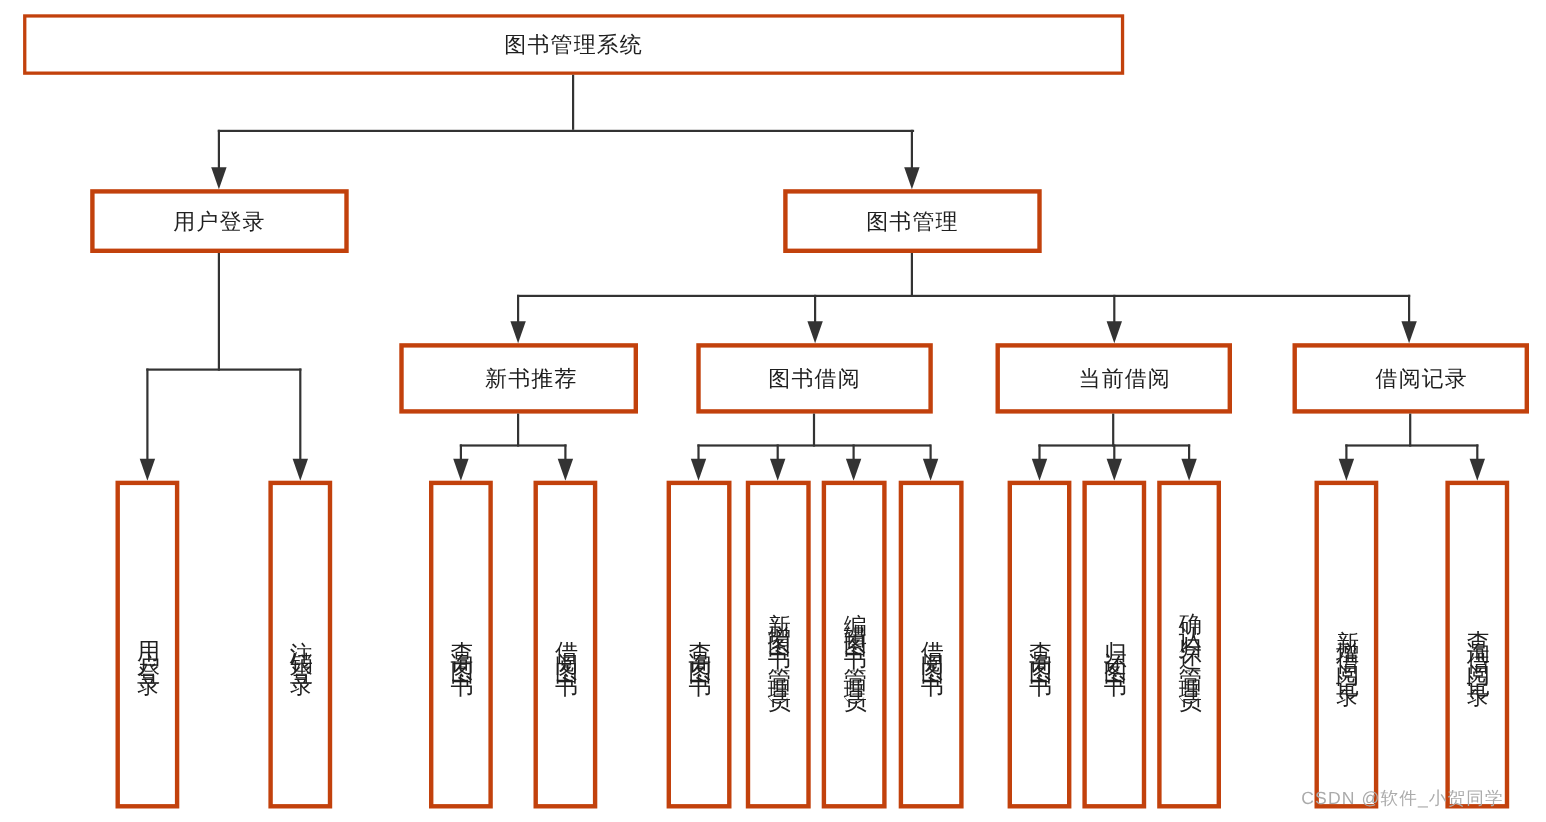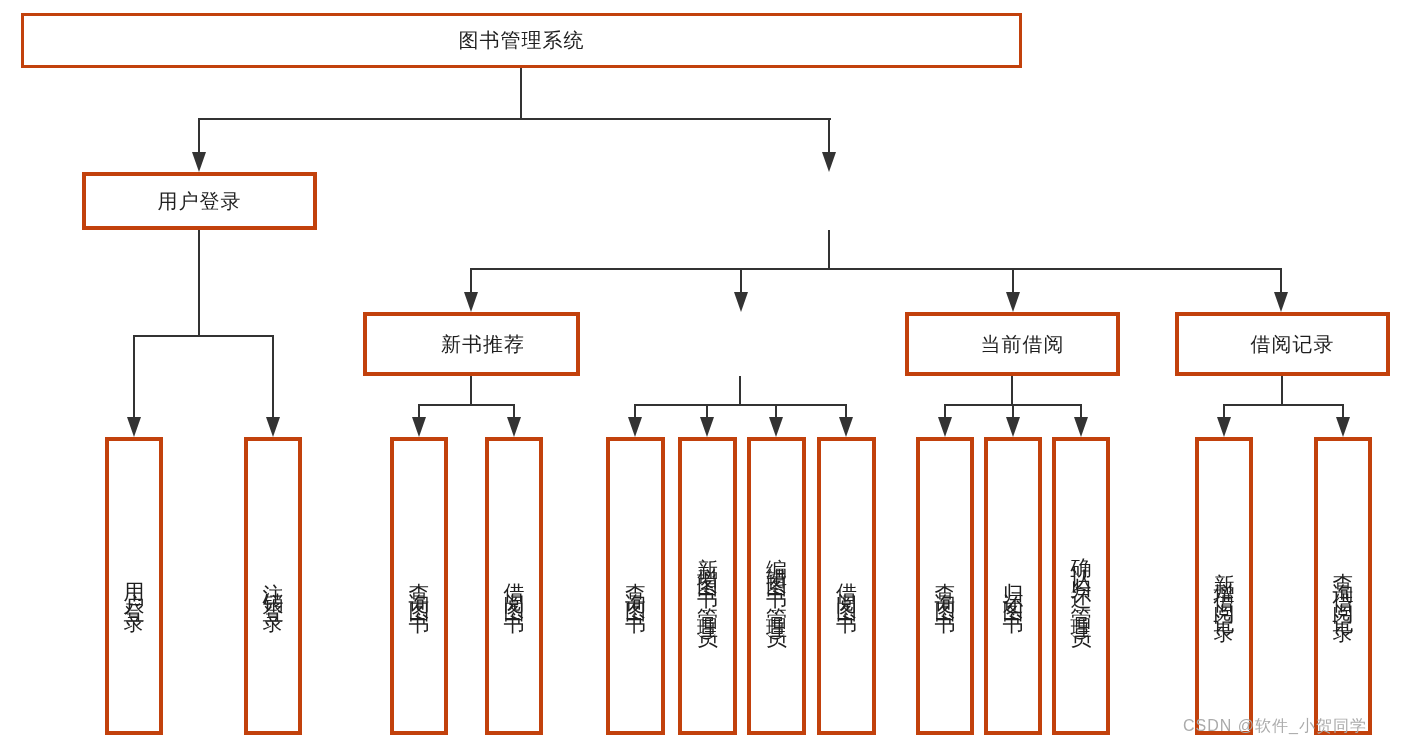--- a/index.html
+++ b/index.html
@@ -41,40 +41,42 @@
   <div class="box root-box" style="left:21px; top:13px; width:1001px; height:55px;">图书管理系统</div>
 
   <div class="vline" style="left:520px; top:68px; height:50px;"></div>
   <div class="hline" style="left:198px; top:118px; width:633px;"></div>
   <div class="vline" style="left:198px; top:118px; height:36px;"></div>
   <div class="arrowhead" style="left:192px; top:152px;"></div>
   <div class="vline" style="left:828px; top:118px; height:36px;"></div>
   <div class="arrowhead" style="left:822px; top:152px;"></div>
 
   <div class="box" style="left:82px; top:172px; width:235px; height:58px;">用户登录</div>
+  <div class="box" style="left:712px; top:172px; width:235px; height:58px;">图书管理</div>
 
   <div class="vline" style="left:198px; top:230px; height:107px;"></div>
   <div class="hline" style="left:133px; top:335px; width:141px;"></div>
   <div class="vline" style="left:133px; top:335px; height:84px;"></div>
   <div class="arrowhead" style="left:127px; top:417px;"></div>
   <div class="vline" style="left:272px; top:335px; height:84px;"></div>
   <div class="arrowhead" style="left:266px; top:417px;"></div>
 
   <div class="vline" style="left:828px; top:230px; height:40px;"></div>
   <div class="hline" style="left:470px; top:268px; width:812px;"></div>
   <div class="vline" style="left:470px; top:268px; height:26px;"></div>
   <div class="arrowhead" style="left:464px; top:292px;"></div>
   <div class="vline" style="left:740px; top:268px; height:26px;"></div>
   <div class="arrowhead" style="left:734px; top:292px;"></div>
   <div class="vline" style="left:1012px; top:268px; height:26px;"></div>
   <div class="arrowhead" style="left:1006px; top:292px;"></div>
   <div class="vline" style="left:1280px; top:268px; height:26px;"></div>
   <div class="arrowhead" style="left:1274px; top:292px;"></div>
 
   <div class="box" style="left:363px; top:312px; width:217px; height:64px;padding-left:23px;">新书推荐</div>
+  <div class="box" style="left:633px; top:312px; width:215px; height:64px;">图书借阅</div>
   <div class="box" style="left:905px; top:312px; width:215px; height:64px;padding-left:20px;">当前借阅</div>
   <div class="box" style="left:1175px; top:312px; width:215px; height:64px;padding-left:20px;">借阅记录</div>
 
   <div class="vline" style="left:470px; top:376px; height:30px;"></div>
   <div class="hline" style="left:418px; top:404px; width:97px;"></div>
   <div class="vline" style="left:418px; top:404px; height:15px;"></div>
   <div class="arrowhead" style="left:412px; top:417px;"></div>
   <div class="vline" style="left:513px; top:404px; height:15px;"></div>
   <div class="arrowhead" style="left:507px; top:417px;"></div>
 

